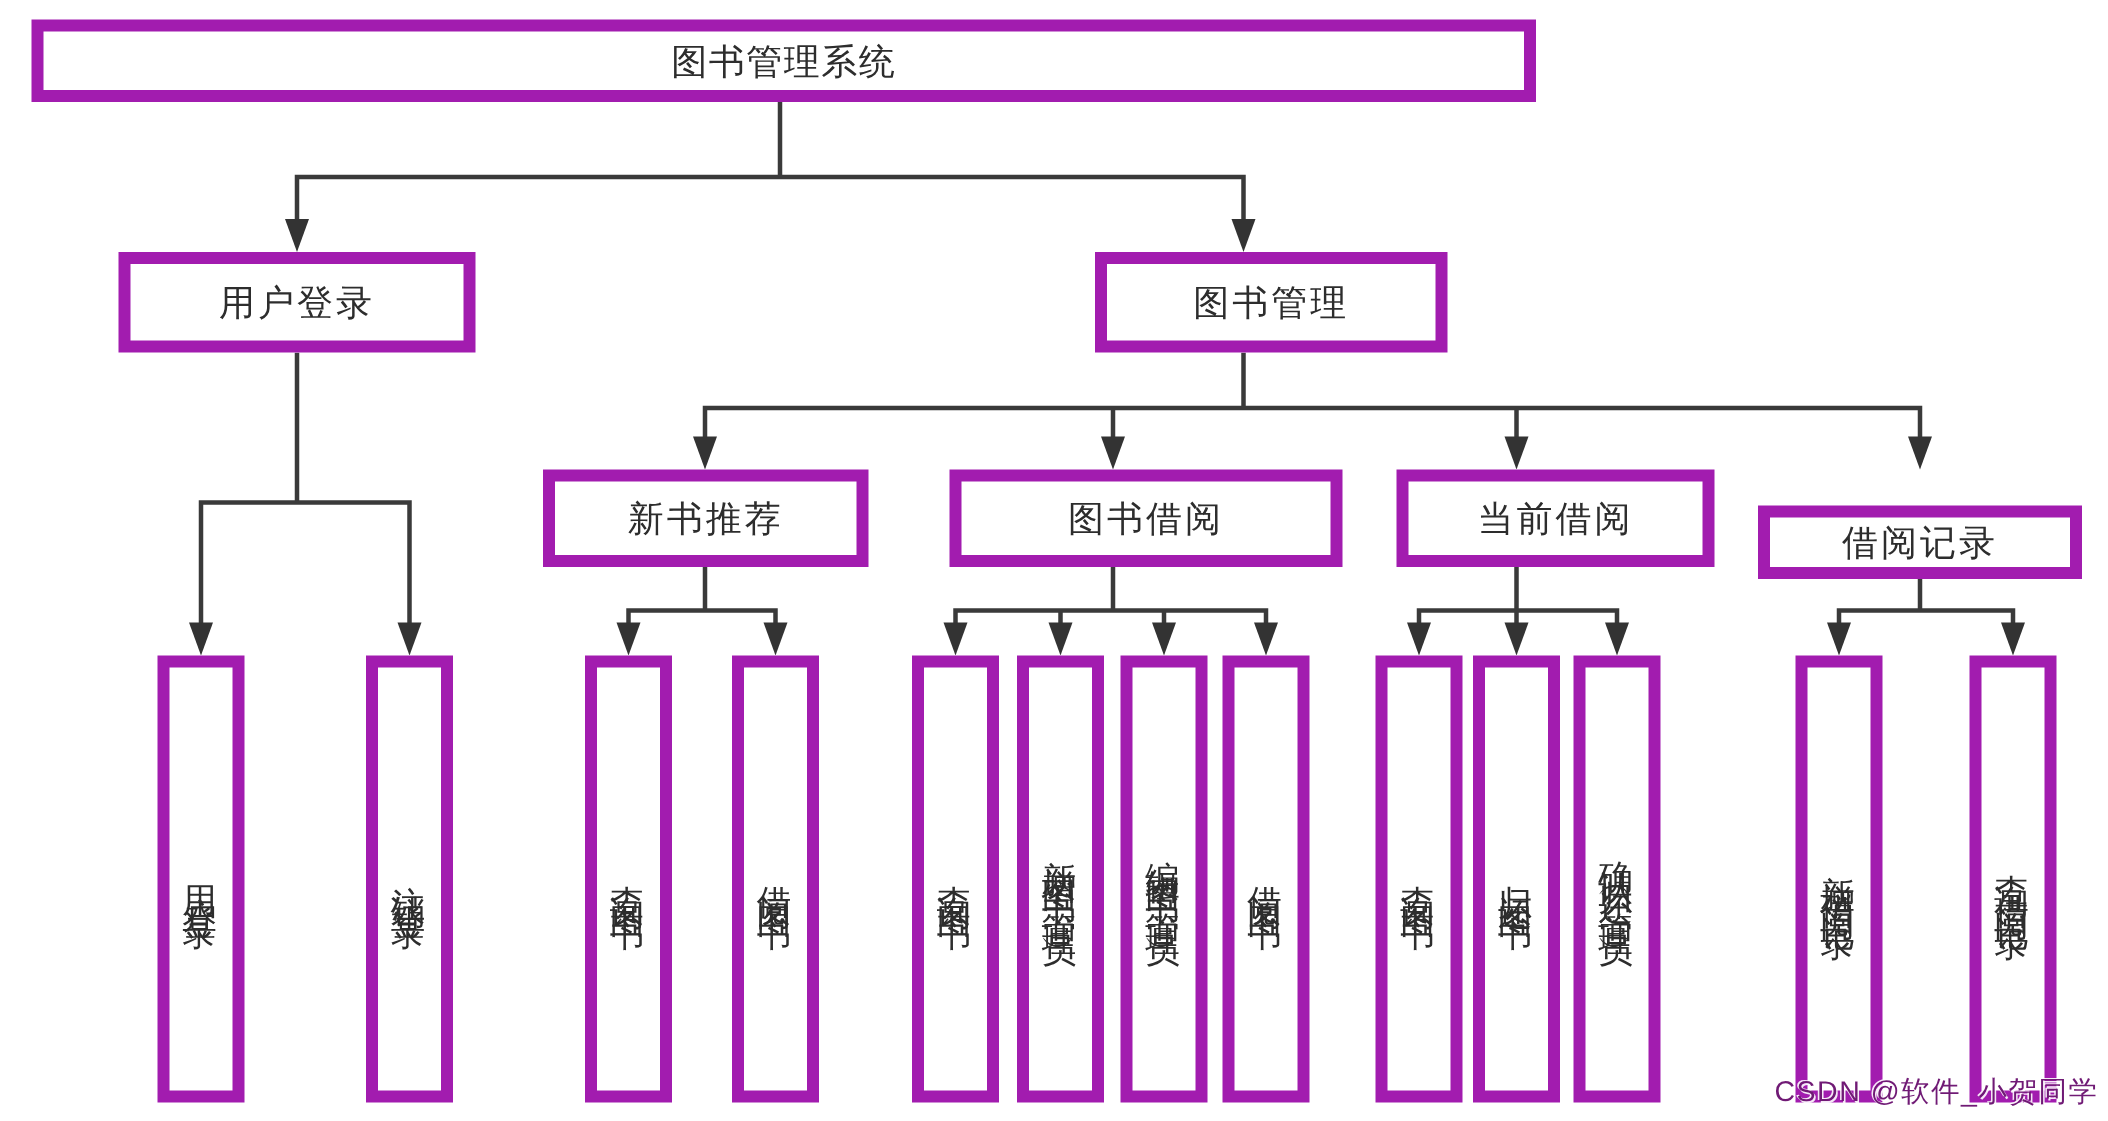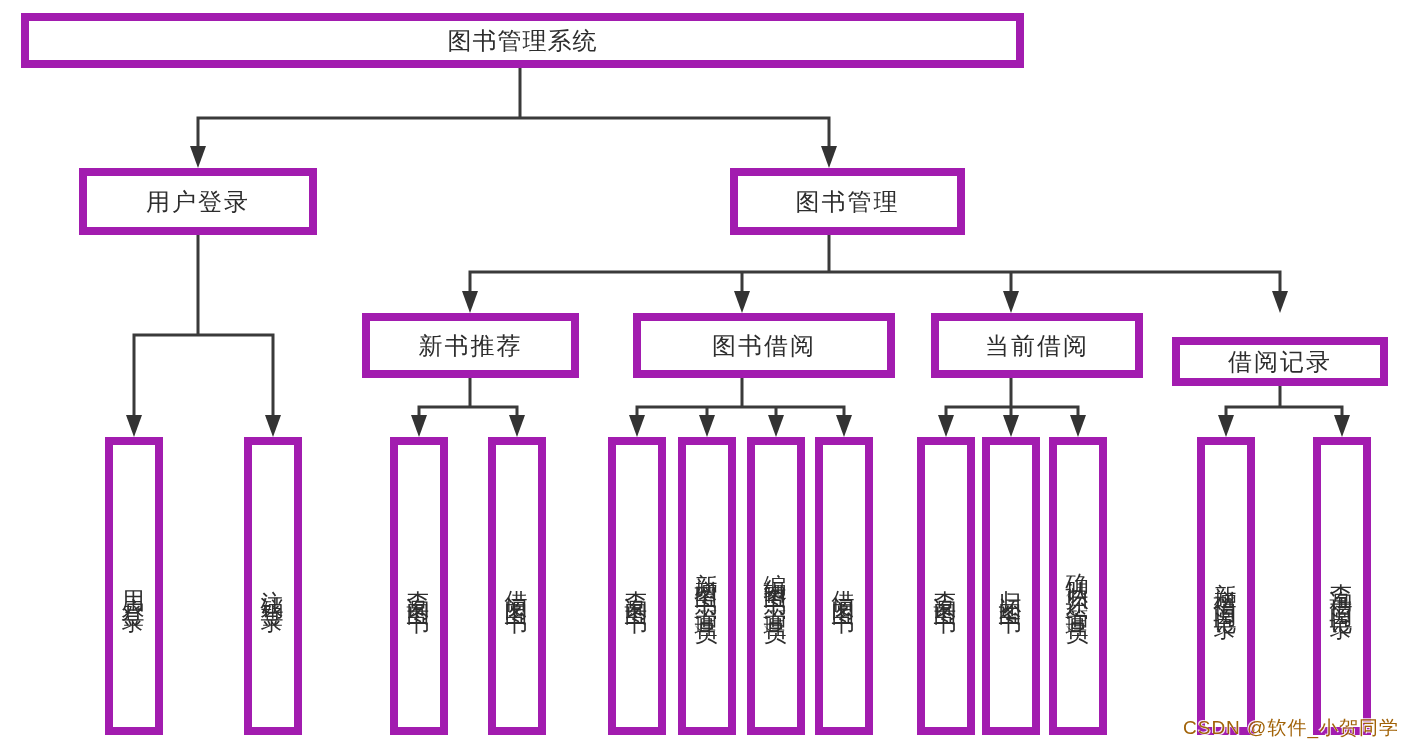--- a/index.html
+++ b/index.html
@@ -15,21 +15,21 @@
     color:#2d2d2d;
   }
   .hnode{font-size:24px;letter-spacing:2px;}
   .root{font-size:24px;letter-spacing:1px;}
   .vnode span{
     writing-mode:vertical-rl;text-orientation:mixed;
     font-size:23px;letter-spacing:7px;white-space:nowrap;color:#2d2d2d;
   }
   .watermark{
     position:absolute;left:1183px;top:715px;z-index:5;
-    font-size:19px;color:#a16207;letter-spacing:1px;
+    font-size:19px;color:#701a75;letter-spacing:1px;
     text-shadow:1px 1px 0 rgba(255,255,255,.9),-1px -1px 0 rgba(255,255,255,.9);
     white-space:nowrap;
   }
 </style>
 </head>
 <body>
 
 <div class="stage">
 
   <svg class="connectors" viewBox="0 0 1405 747" xmlns="http://www.w3.org/2000/svg">

